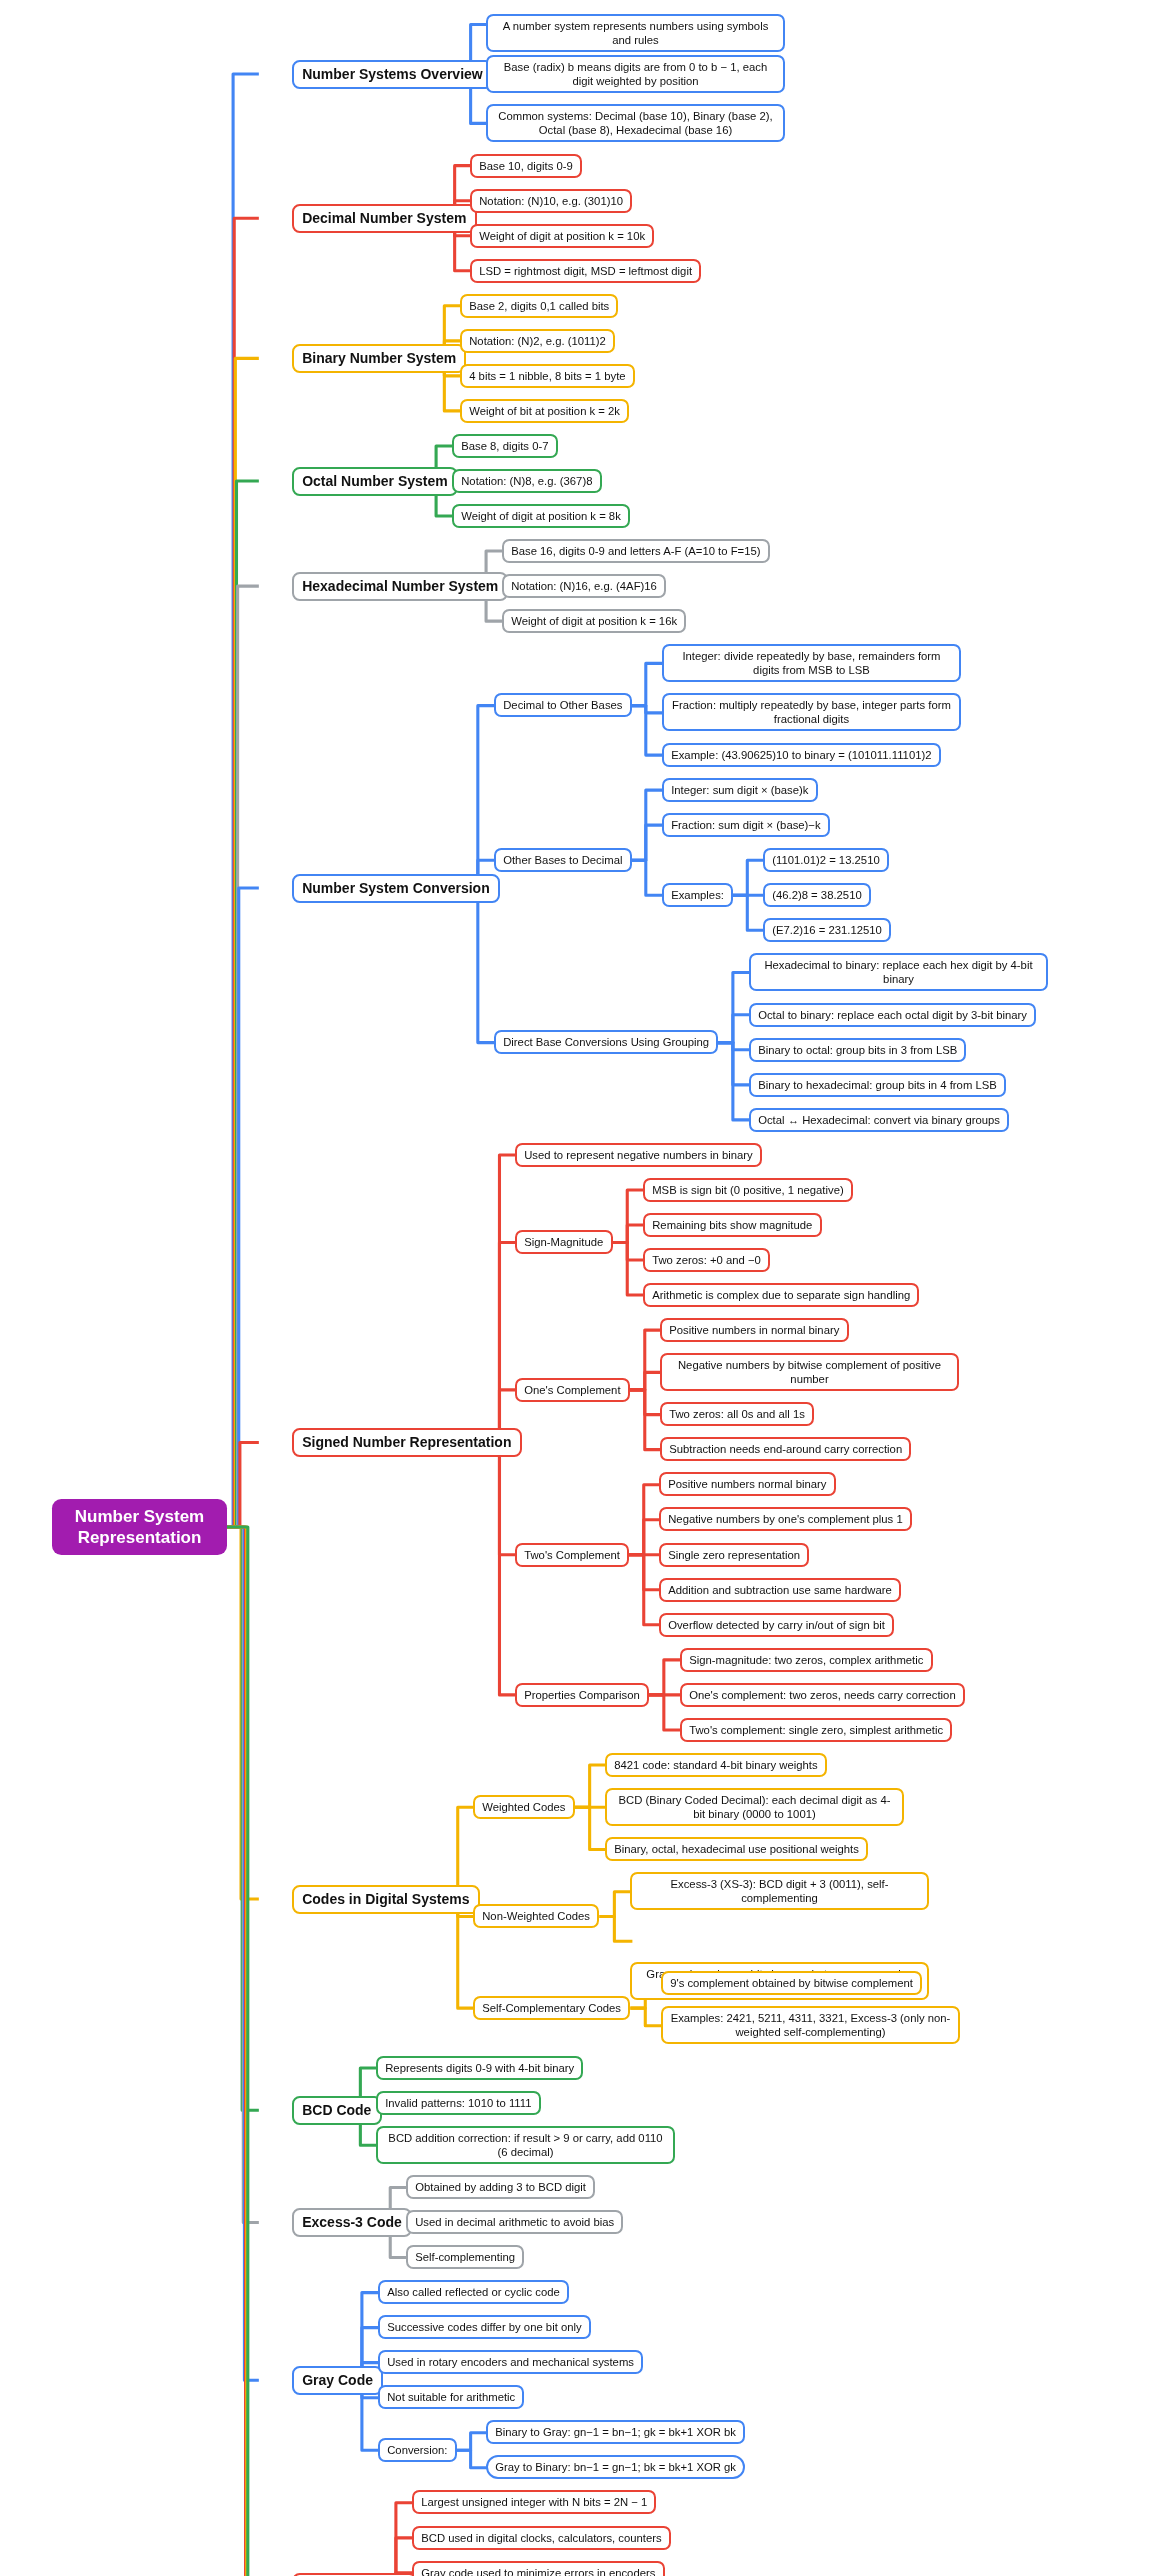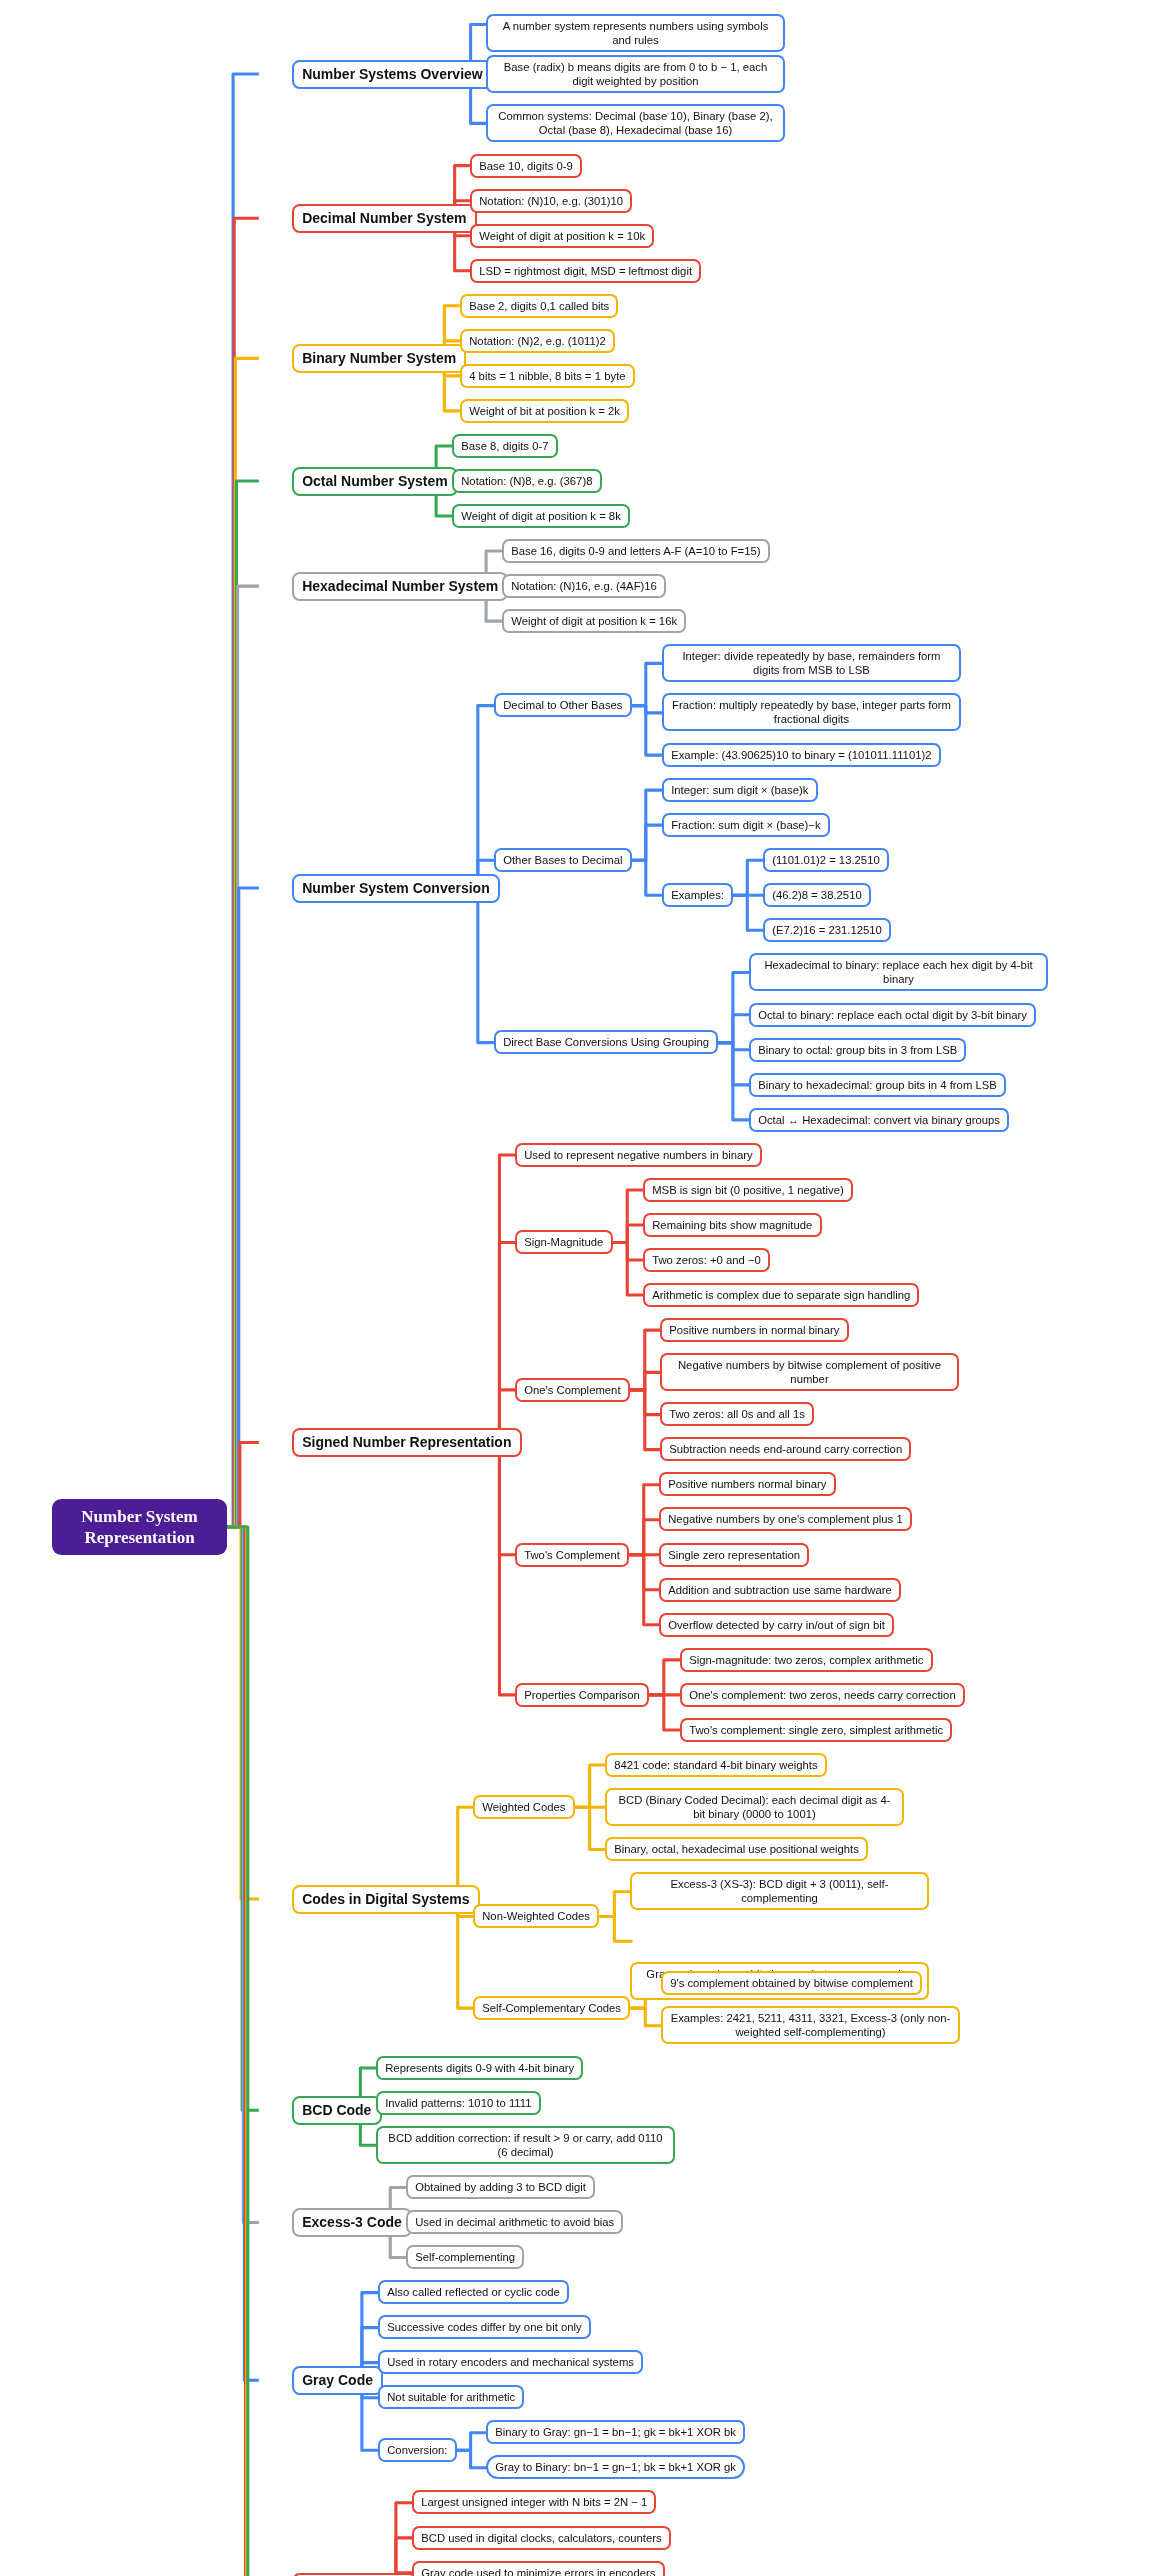--- a/index.html
+++ b/index.html
@@ -24,30 +24,29 @@
   }
   .node.d1 {
     font-weight: bold;
     font-size: 14px;
     white-space: nowrap;
     padding: 3.6px 8.2px;
     border-radius: 7.7px;
     margin-left: 35px;
   }
   .node.d0 {
-    background: #4c1d95;
+    background: #a21caf;
     color: #ffffff;
     border: none;
     font-weight: bold;
     font-size: 17px;
     line-height: 1.25;
     max-width: 175px;
     padding: 6.7px 11.3px;
     border-radius: 9.3px;
-    font-family: Liberation Serif, serif;
   }
 </style>
 </head>
 <body>
 
 <div id="stage">
   <svg id="edges" width="1153" height="3008" viewBox="0 0 2237 5838">
       <path d="M 438 2963.5 L 452 2963.5 L 452 143.5 L 502 143.5" fill="none" stroke="#4285F4" stroke-width="6" stroke-linejoin="round"></path>
       <path d="M 884 143.5 L 913 143.5 L 913 47.5 L 948 47.5" fill="none" stroke="#4285F4" stroke-width="6" stroke-linejoin="round"></path>
       <path d="M 884 143.5 L 913 143.5 L 913 143.5 L 948 143.5" fill="none" stroke="#4285F4" stroke-width="6" stroke-linejoin="round"></path>

